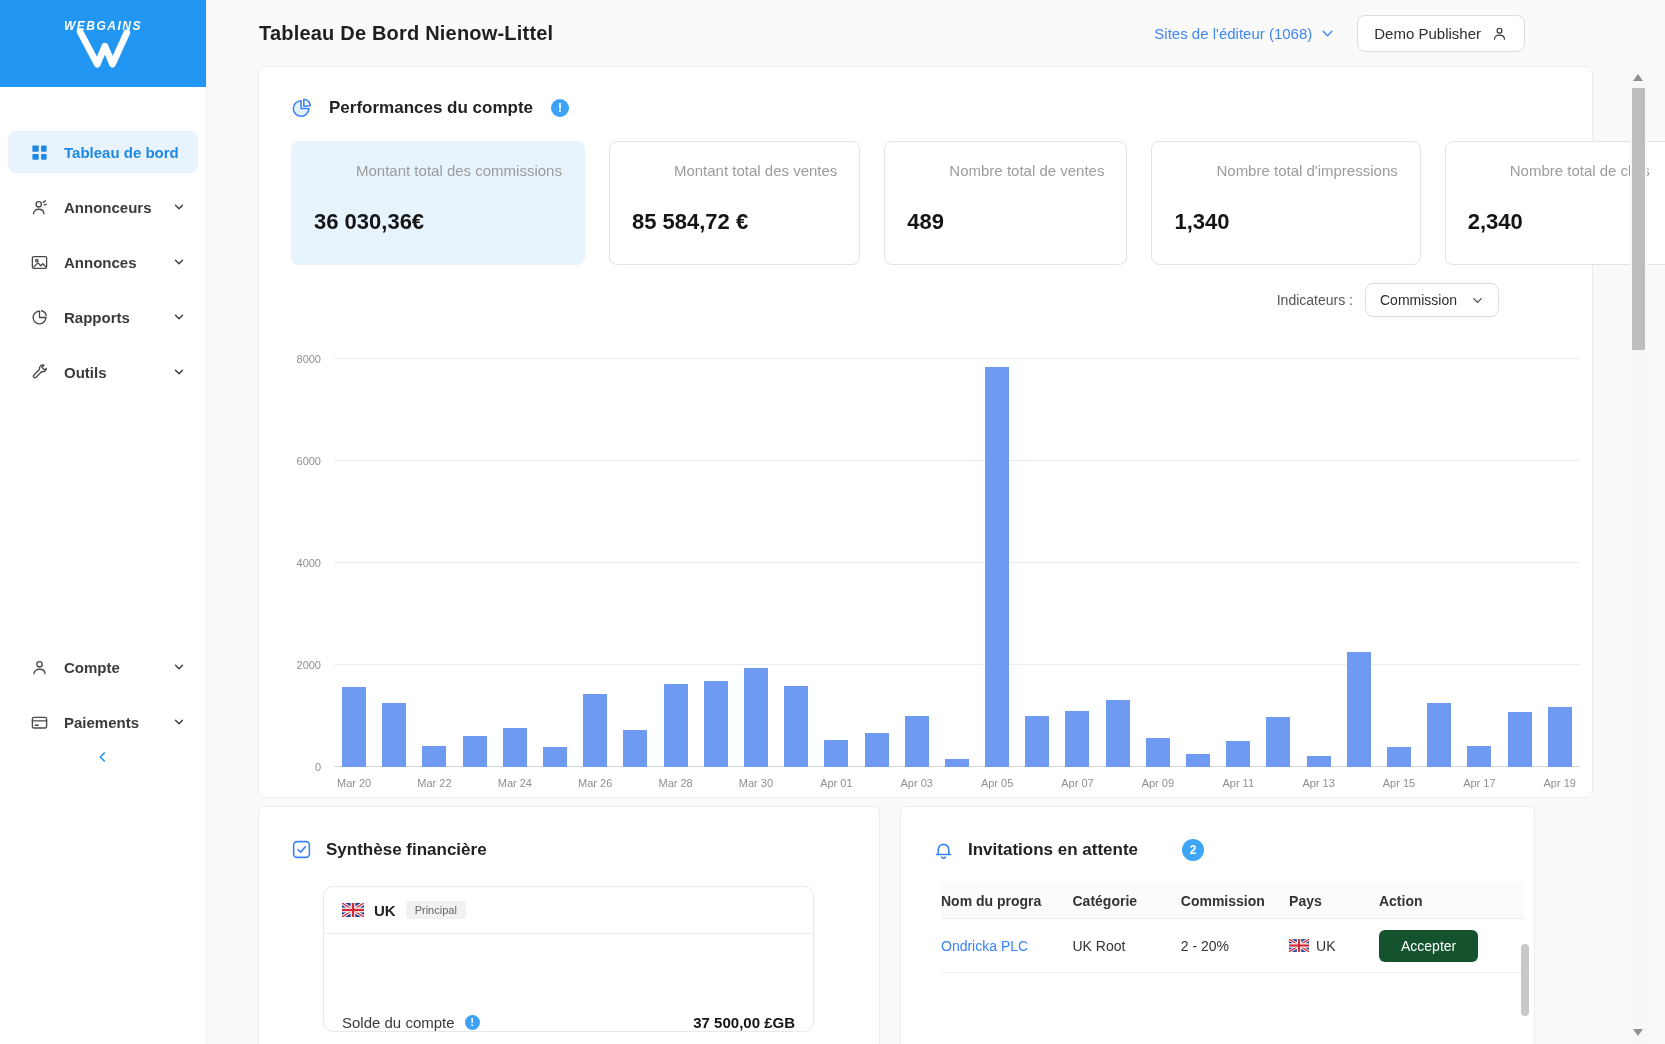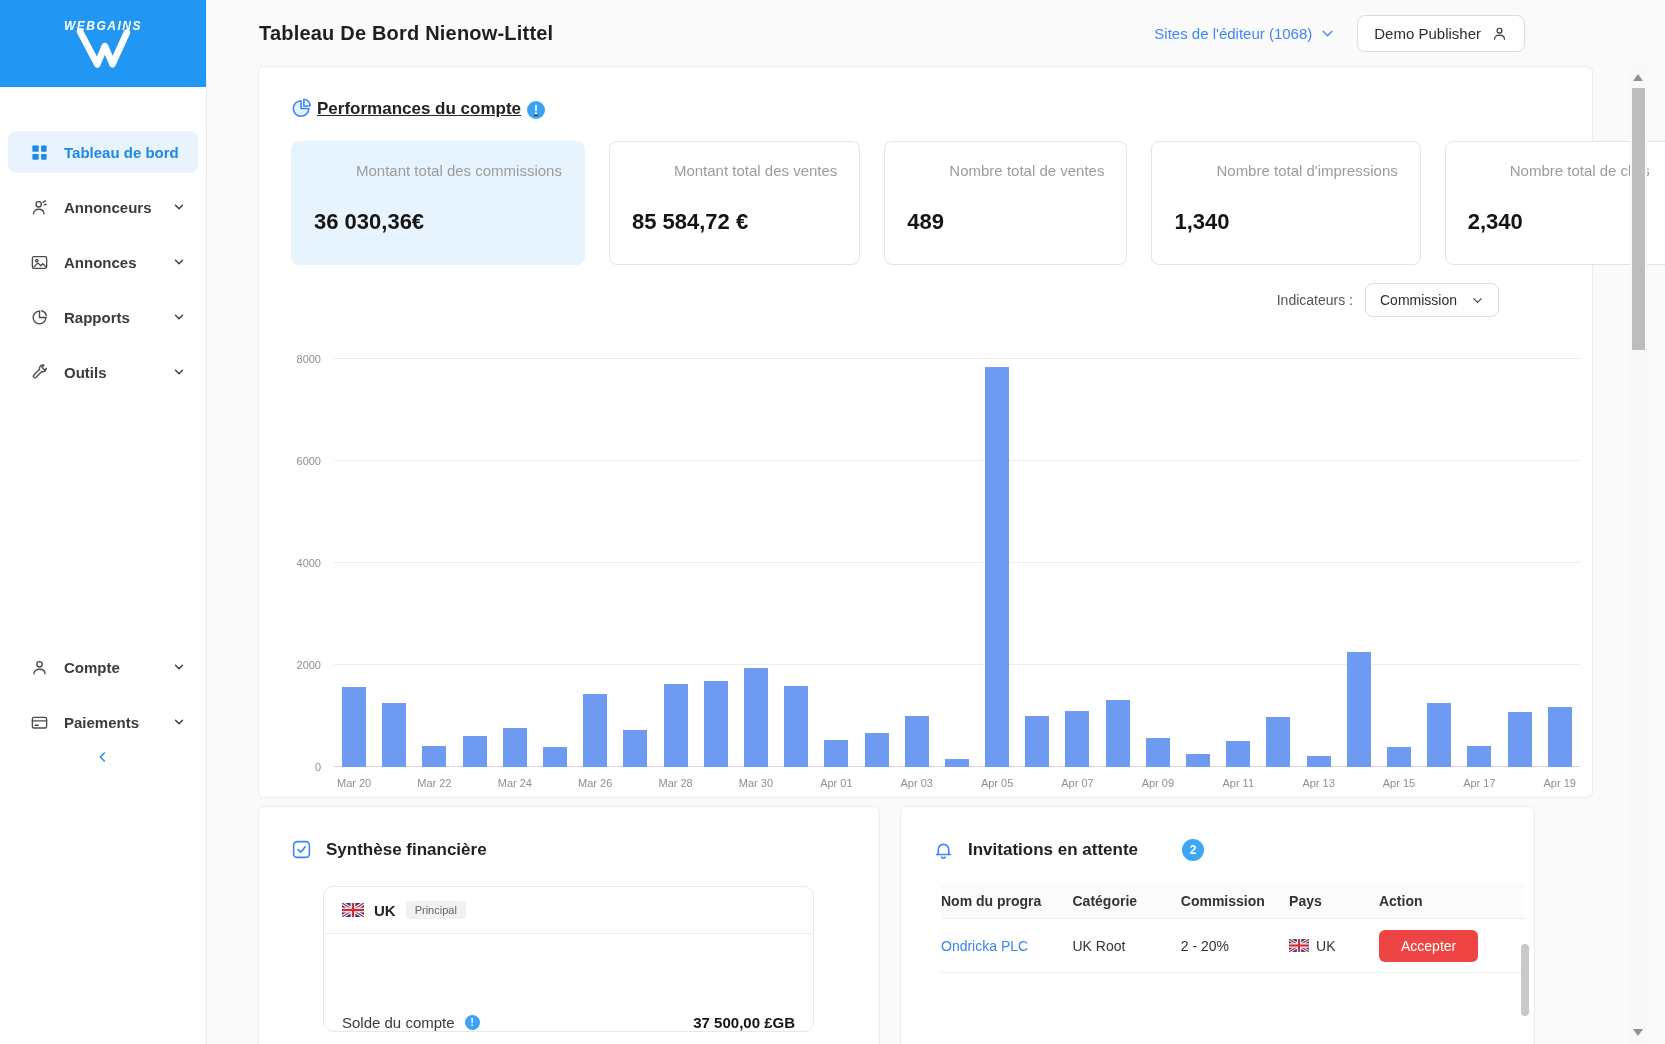--- a/index.html
+++ b/index.html
@@ -30,21 +30,21 @@
   .topbar { position:absolute; left:207px; top:0; right:0; height:66px; display:flex; align-items:center; padding:0 140px 0 52px; background:#fafafa; }
   .page-title { font-size:20px; font-weight:700; color:#1f1f1f; letter-spacing:0.2px; }
   .topbar-right { margin-left:auto; display:flex; align-items:center; gap:22px; }
   .sites-link { color:#4186f5; font-size:15px; display:flex; align-items:center; gap:8px; cursor:pointer; }
   .sites-link svg { width:15px; height:15px; }
   .publisher-btn { background:#fff; border:1px solid #dcdcdc; border-radius:8px; padding:9px 16px; font-size:15px; color:#2d2d2d; display:flex; align-items:center; gap:10px; cursor:pointer; }
   .publisher-btn svg { width:17px; height:17px; color:#333; }
 
   
   .main-card { position:absolute; left:258px; top:66px; width:1335px; height:732px; background:#fff; border:1px solid #ececec; border-radius:6px; }
-  .card-header { display:flex; align-items:flex-end; gap:4px; padding:30px 32px 0 32px;text-decoration:underline; }
+  .card-header { display:flex; align-items:center; gap:16px; padding:30px 32px 0 32px; }
   .card-title { font-size:17px; font-weight:700; color:#222; }
   .info-badge { width:18px; height:18px; border-radius:50%; background:#3da2f5; color:#fff; font-size:12px; font-weight:700; display:flex; align-items:center; justify-content:center; margin-left:2px; }
   .stats-row { display:flex; gap:24px; margin-top:22px; padding:0 32px; }
   .stat-card { flex:1; height:124px; border:1px solid #e3e3e3; border-radius:8px; padding:20px 22px; background:#fff; cursor:pointer; }
   .stat-card.selected { background:#e7f3fd; border-color:#e7f3fd; }
   .stat-label { font-size:15px; color:#9c9c9c; white-space:nowrap; overflow:hidden;margin-left:42px; }
   .stat-value { font-size:22px; font-weight:700; color:#141414; margin-top:30px; }
   .indicator-row { display:flex; align-items:center; justify-content:flex-end; gap:12px; margin-top:18px; padding-right:93px; }
   .indicator-label { font-size:14px; color:#555; }
   .indicator-select { display:flex; align-items:center; gap:14px; background:#fff; border:1px solid #ddd; border-radius:8px; padding:8px 14px; font-size:14px; color:#2d2d2d; cursor:pointer; }
@@ -79,21 +79,21 @@
   .info-badge.small { width:15px; height:15px; font-size:10px; }
   .fin-balance { font-size:15px; font-weight:700; color:#141414; }
 
   .inv-table { margin:22px 10px 0 40px; }
   .inv-thead { display:flex; align-items:center; height:36px; border-bottom:1px solid #ececec; background:#fbfbfb; }
   .inv-th { font-size:14px; font-weight:700; color:#333; white-space:nowrap; overflow:hidden; }
   .inv-row { display:flex; align-items:center; height:54px; border-bottom:1px solid #f0f0f0; }
   .inv-td { font-size:14px; color:#333; display:flex; align-items:center; gap:7px; }
   .c-name { width:136px; } .c-cat { width:112px; } .c-com { width:112px; } .c-pays { width:93px; } .c-act { width:150px; }
   .prog-link { color:#3b82f6; cursor:pointer; }
-  .accept-btn { background:#ef4444; color:#fff; border:none; border-radius:6px; padding:8px 22px; font-size:14px; font-family:inherit; cursor:pointer; }
+  .accept-btn { background:#14532d; color:#fff; border:none; border-radius:6px; padding:8px 22px; font-size:14px; font-family:inherit; cursor:pointer; }
   .inv-scroll-thumb { position:absolute; right:5px; top:137px; width:8px; height:72px; background:#c9c9c9; border-radius:4px; }
 
   
   .page-scrollbar { position:absolute; left:1630px; top:66px; width:17px; height:978px; background:#f8f8f8; }
   .sb-thumb { position:absolute; left:2px; right:2px; top:22px; height:262px; background:#bdbdbd; }
   .sb-arrow-up { position:absolute; left:3px; top:8px; width:0; height:0; border-left:5.5px solid transparent; border-right:5.5px solid transparent; border-bottom:7px solid #909090; }
   .sb-arrow-down { position:absolute; left:3px; bottom:8px; width:0; height:0; border-left:5.5px solid transparent; border-right:5.5px solid transparent; border-top:7px solid #909090; }
 </style>
 </head>
 <body>

